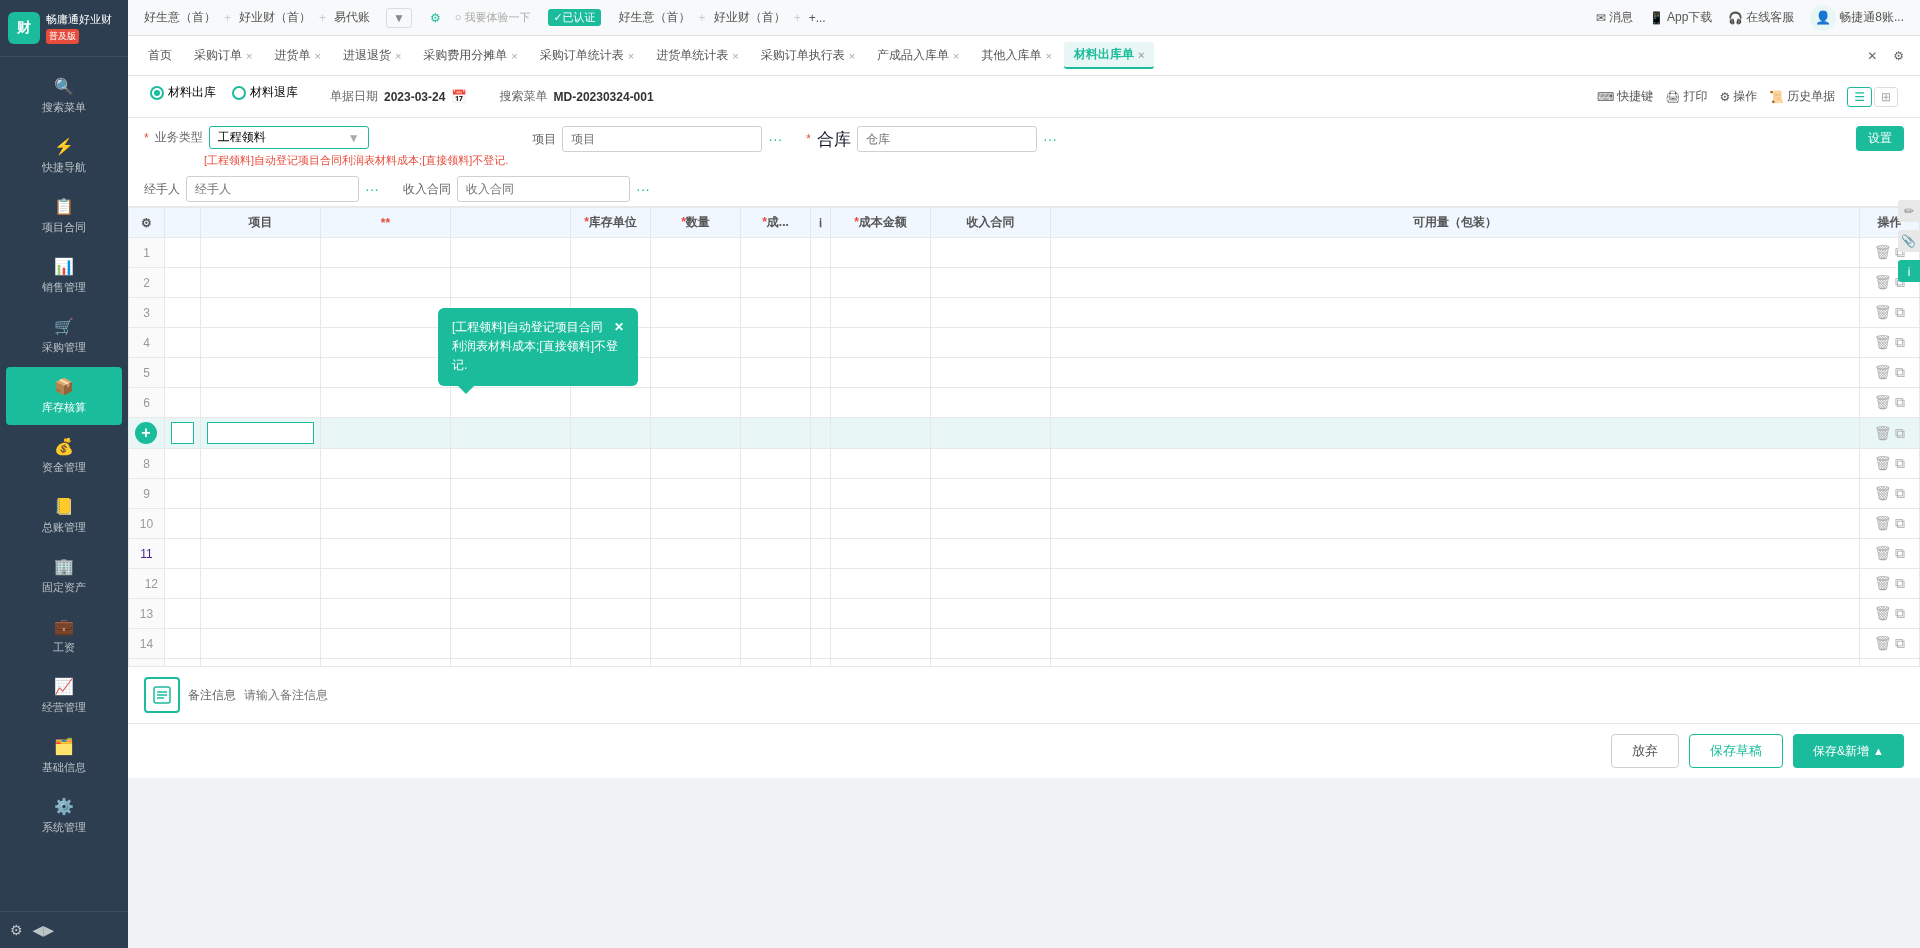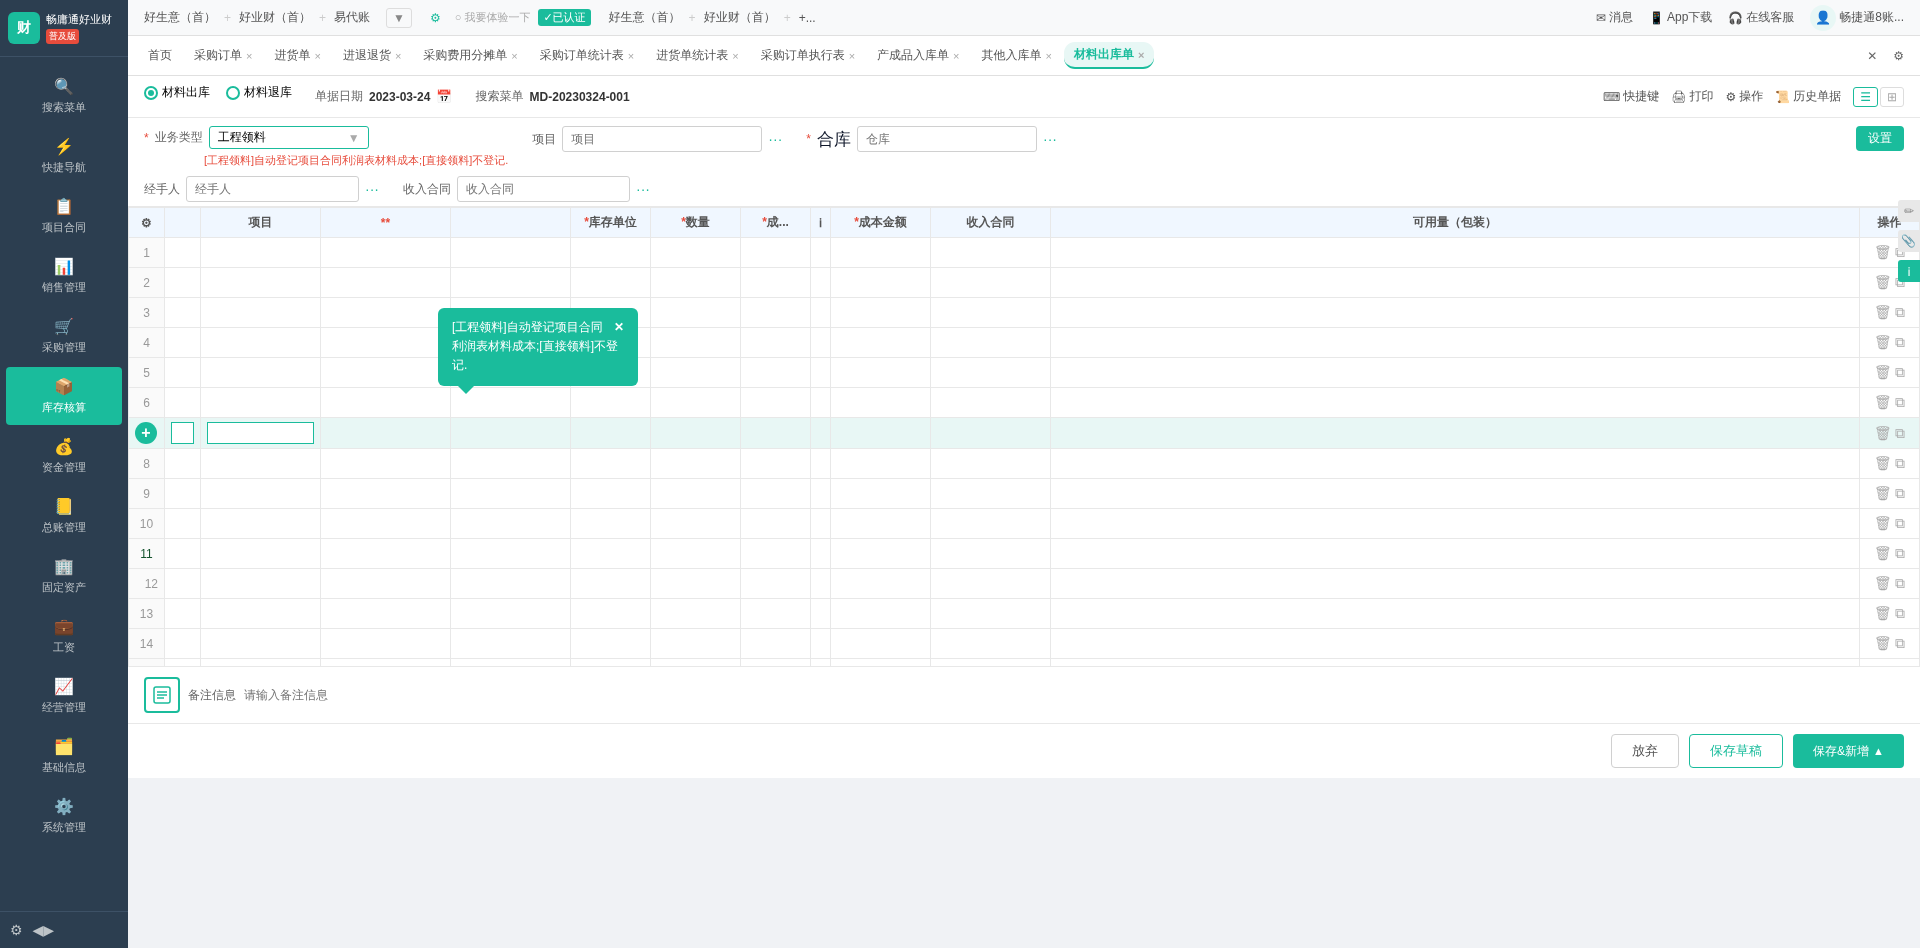--- a/index.html
+++ b/index.html
@@ -18,21 +18,21 @@
     .sidebar-item-label { font-size: 11px; text-align: center; }
     .sidebar-bottom { padding: 10px; display: flex; gap: 10px; border-top: 1px solid #3d5166; }
     .sidebar-bottom-btn { color: #bdc3c7; cursor: pointer; font-size: 14px; }
 
     
     .main { flex: 1; display: flex; flex-direction: column; height: 778px; overflow: hidden; }
 
     
     .topbar { background: white; height: 40px; display: flex; align-items: center; padding: 0 10px; border-bottom: 1px solid #e0e0e0; gap: 2px; flex-shrink: 0; }
     .topbar-tab { padding: 4px 10px; font-size: 12px; color: #555; cursor: pointer; border-radius: 3px; white-space: nowrap; display: flex; align-items: center; gap: 4px; }
-    .topbar-tab.active { background: #e8f7f5; color: #1abc9c; font-weight: bold; border-radius: 11px; }
+    .topbar-tab.active { background: #e8f7f5; color: #1abc9c; font-weight: bold; }
     .topbar-tab .close-x { color: #aaa; font-size: 11px; cursor: pointer; }
     .topbar-spacer { flex: 1; }
     .topbar-right { display: flex; gap: 4px; }
     .topbar-right-btn { padding: 3px 6px; font-size: 12px; color: #666; cursor: pointer; display: flex; align-items: center; gap: 2px; }
     .radio-group { display: flex; gap: 16px; align-items: center; margin-bottom: 8px; }
     .radio-item { display: flex; align-items: center; gap: 4px; cursor: pointer; }
     .radio-circle { width: 14px; height: 14px; border-radius: 50%; border: 2px solid #1abc9c; display: flex; align-items: center; justify-content: center; }
     .radio-circle.checked::after { content: ''; width: 6px; height: 6px; border-radius: 50%; background: #1abc9c; }
     .meta-field { display: flex; align-items: center; gap: 6px; }
     .meta-label { color: #666; font-size: 12px; }
@@ -156,21 +156,21 @@
 
   <div class="global-topbar">
     <span class="global-topbar-link">好生意（首）</span>
     <span style="color:#ccc">+</span>
     <span class="global-topbar-link">好业财（首）</span>
     <span style="color:#ccc">+</span>
     <span class="global-topbar-link">易代账</span>
     <span style="margin-left:8px; padding: 2px 6px; border:1px solid #ddd; border-radius:3px; cursor:pointer; color:#888;">▼</span>
     <span style="color:#1abc9c; margin-left:10px; cursor:pointer;">⚙</span>
     <span style="margin-left:6px; color:#aaa; font-size:11px; cursor:pointer;">○ 我要体验一下</span>
-    <span class="teal-badge" style="">✓已认证</span>
+    <span class="teal-badge" style="margin-left:10px;">✓已认证</span>
     <span class="global-topbar-link" style="margin-left:10px;">好生意（首）</span>
     <span style="color:#ccc">+</span>
     <span class="global-topbar-link">好业财（首）</span>
     <span style="color:#ccc">+</span>
     <span class="global-topbar-link">+...</span>
     <div class="global-topbar-spacer"></div>
     <div class="global-topbar-right">
       <div class="global-topbar-action">
         <span>✉</span>
         <span>消息</span>
@@ -234,21 +234,21 @@
       <span style="color:#1abc9c; font-weight:bold;">材料出库单</span>
       <span class="close-x">×</span>
     </div>
     <div class="topbar-spacer"></div>
     <div class="topbar-right">
       <span class="topbar-right-btn">✕</span>
       <span class="topbar-right-btn">⚙</span>
     </div>
   </div>
 
-  <div style="background:white; padding: 8px 16px; border-bottom: 1px solid #e8e8e8; display:flex; align-items:center; gap:23px; flex-shrink:0;">
+  <div style="background:white; padding: 8px 22px; border-bottom: 1px solid #e8e8e8; display:flex; align-items:center; gap:32px; flex-shrink:0;">
     <div class="radio-group">
       <label class="radio-item">
         <div class="radio-circle checked"></div>
         <span>材料出库</span>
       </label>
       <label class="radio-item">
         <div class="radio-circle"></div>
         <span>材料退库</span>
       </label>
     </div>
@@ -534,21 +534,21 @@
             <td></td>
             <td></td>
             <td></td>
             <td></td>
             <td class="op-col">
               <span class="op-btn">🗑</span>
               <span class="op-btn">⧉</span>
             </td>
           </tr>
           <tr>
-            <td style="text-align:center; color:#14532d; background:#fafafa;">11</td>
+            <td style="text-align:center; color:#4c1d95; background:#fafafa;">11</td>
             <td></td>
             <td></td>
             <td></td>
             <td></td>
             <td></td>
             <td></td>
             <td></td>
             <td></td>
             <td></td>
             <td></td>

